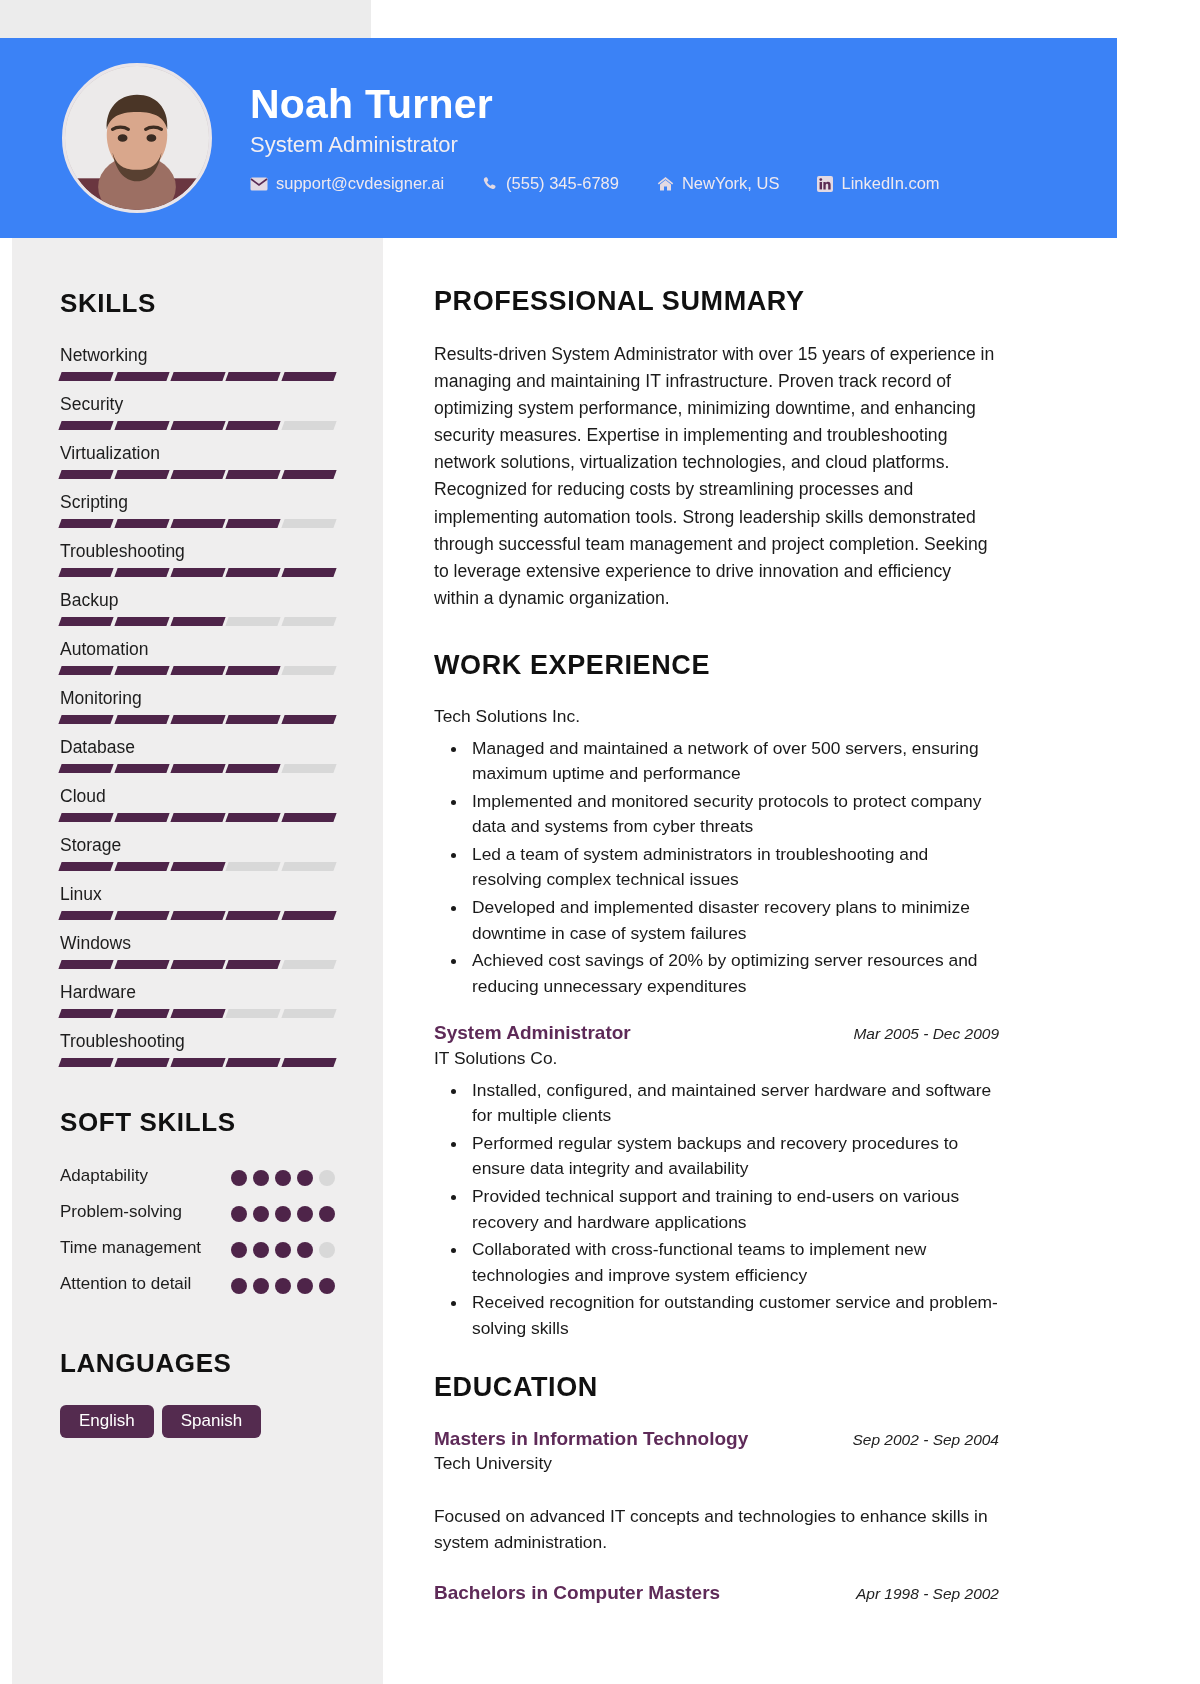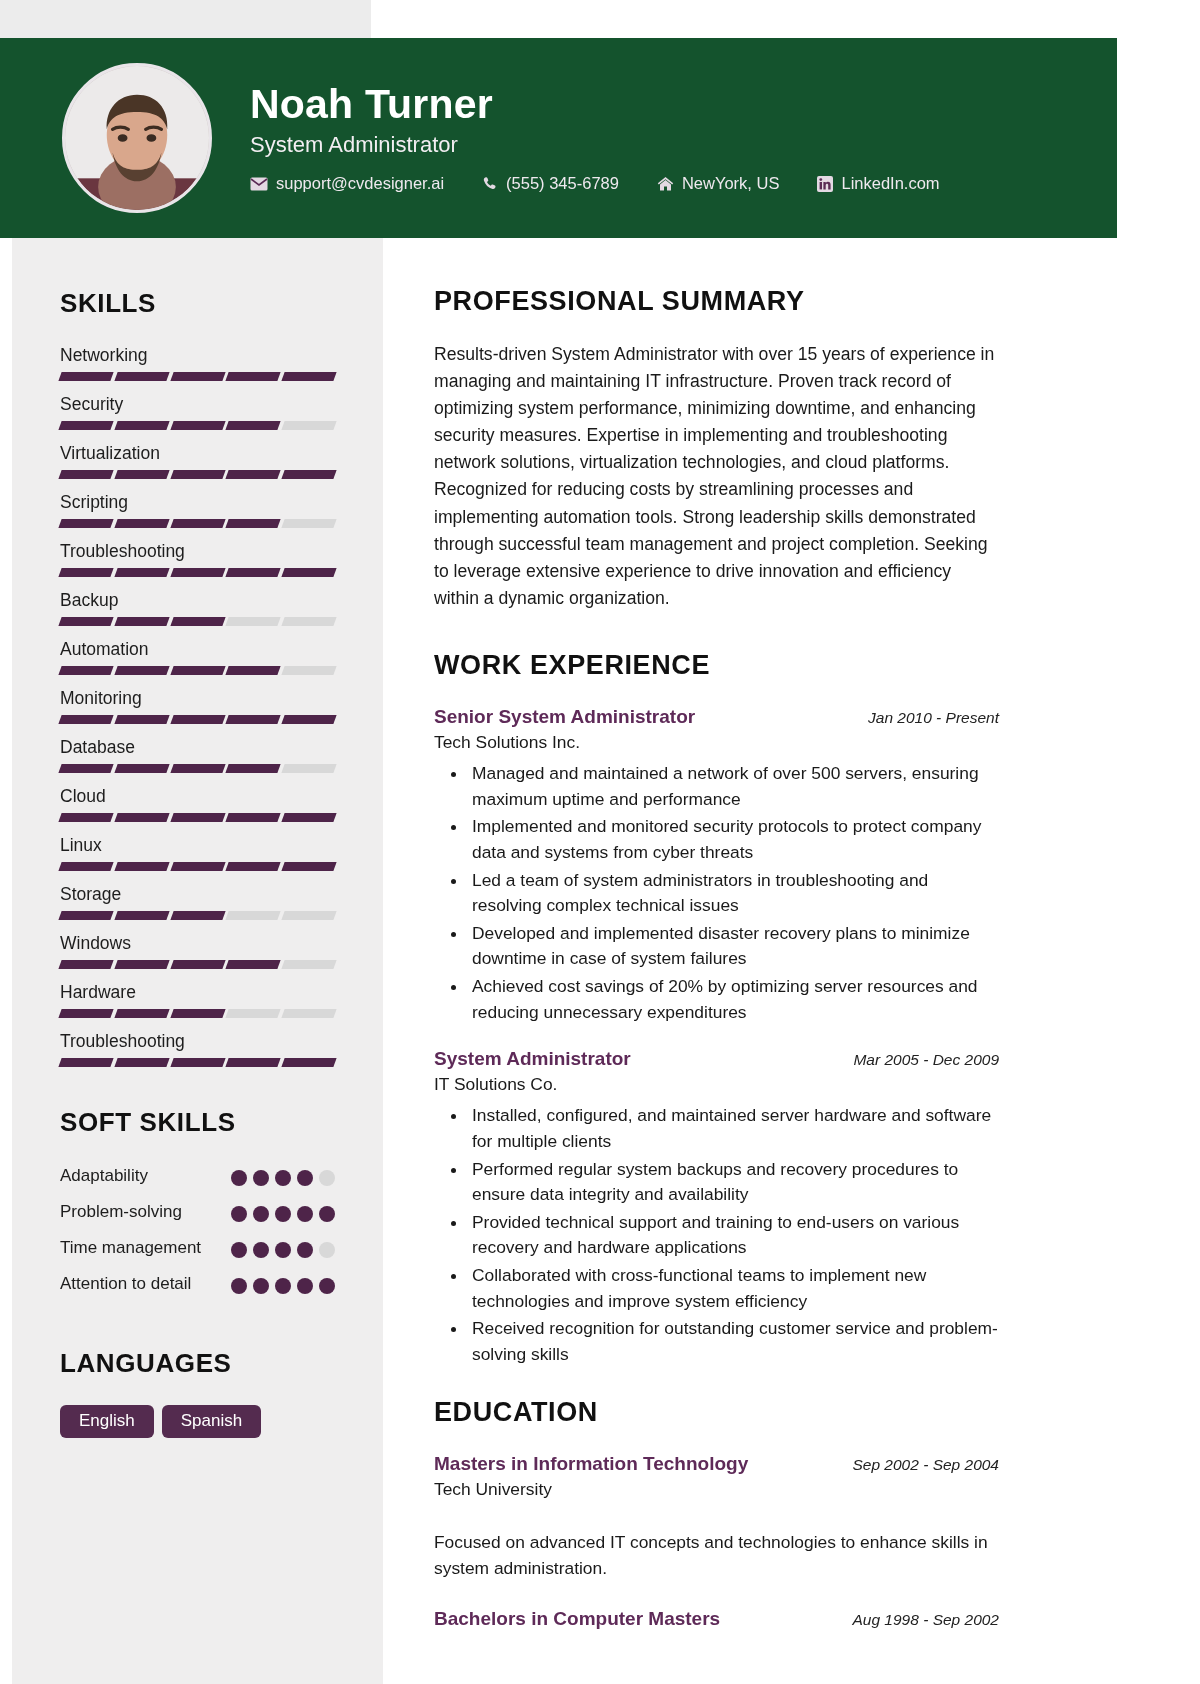--- a/index.html
+++ b/index.html
@@ -32,21 +32,21 @@
     left: 371px; top: 0;
     width: 829px; height: 38px;
     background: #ffffff;
   }
   
   .header {
     position: absolute;
     left: 0; top: 38px;
     width: 1117px;
     height: 200px;
-    background: #14532d;
+    background: #3b82f6;
     display: flex;
     align-items: center;
     padding-left: 62px;
     box-sizing: border-box;
   }
   .header-right-gap {
     position: absolute;
     left: 1117px; top: 38px;
     width: 83px; height: 200px;
     background: #ffffff;
@@ -417,37 +417,37 @@
             <div class="skill-name">Cloud</div>
             <div class="bar-row">
               <div class="seg on"></div>
               <div class="seg on"></div>
               <div class="seg on"></div>
               <div class="seg on"></div>
               <div class="seg on"></div>
             </div>
           </div>
           <div class="skill">
+            <div class="skill-name">Storage</div>
+            <div class="bar-row">
+              <div class="seg on"></div>
+              <div class="seg on"></div>
+              <div class="seg on"></div>
+              <div class="seg"></div>
+              <div class="seg"></div>
+            </div>
+          </div>
+          <div class="skill">
             <div class="skill-name">Linux</div>
             <div class="bar-row">
               <div class="seg on"></div>
               <div class="seg on"></div>
               <div class="seg on"></div>
               <div class="seg on"></div>
               <div class="seg on"></div>
-            </div>
-          </div>
-          <div class="skill">
-            <div class="skill-name">Storage</div>
-            <div class="bar-row">
-              <div class="seg on"></div>
-              <div class="seg on"></div>
-              <div class="seg on"></div>
-              <div class="seg"></div>
-              <div class="seg"></div>
             </div>
           </div>
           <div class="skill">
             <div class="skill-name">Windows</div>
             <div class="bar-row">
               <div class="seg on"></div>
               <div class="seg on"></div>
               <div class="seg on"></div>
               <div class="seg on"></div>
               <div class="seg"></div>
@@ -532,24 +532,20 @@
     </aside>
 
     <main class="content">
 
       <h2 class="sec-title">PROFESSIONAL SUMMARY</h2>
       <p class="summary">Results-driven System Administrator with over 15 years of experience in managing and maintaining IT infrastructure. Proven track record of optimizing system performance, minimizing downtime, and enhancing security measures. Expertise in implementing and troubleshooting network solutions, virtualization technologies, and cloud platforms. Recognized for reducing costs by streamlining processes and implementing automation tools. Strong leadership skills demonstrated through successful team management and project completion. Seeking to leverage extensive experience to drive innovation and efficiency within a dynamic organization.</p>
 
       <h2 class="sec-title">WORK EXPERIENCE</h2>
       <div id="experience-list">
           <div class="entry">
-            <div class="entry-head">
-              <div class="entry-title">Senior System Administrator</div>
-              <div class="entry-date">Jan 2010 - Present</div>
-            </div>
             <div class="entry-org">Tech Solutions Inc.</div>
             <ul class="bullets">
               <li>Managed and maintained a network of over 500 servers, ensuring maximum uptime and performance</li>
               <li>Implemented and monitored security protocols to protect company data and systems from cyber threats</li>
               <li>Led a team of system administrators in troubleshooting and resolving complex technical issues</li>
               <li>Developed and implemented disaster recovery plans to minimize downtime in case of system failures</li>
               <li>Achieved cost savings of 20% by optimizing server resources and reducing unnecessary expenditures</li>
             </ul>
           </div>
           <div class="entry">
@@ -575,21 +571,21 @@
               <div class="entry-head">
                 <div class="entry-title">Masters in Information Technology</div>
                 <div class="entry-date">Sep 2002 - Sep 2004</div>
               </div>
               <div class="entry-org">Tech University</div>
               <div class="entry-desc">Focused on advanced IT concepts and technologies to enhance skills in system administration.</div>
             </div>
             <div class="edu-entry">
               <div class="entry-head">
                 <div class="entry-title">Bachelors in Computer Masters</div>
-                <div class="entry-date">Aug 1998 - Sep 2002</div>
+                <div class="entry-date">Apr 1998 - Sep 2002</div>
               </div>
             </div>
           </div>
       </div>
 
     </main>
   </div>
 </div>
 
 </body></html>

